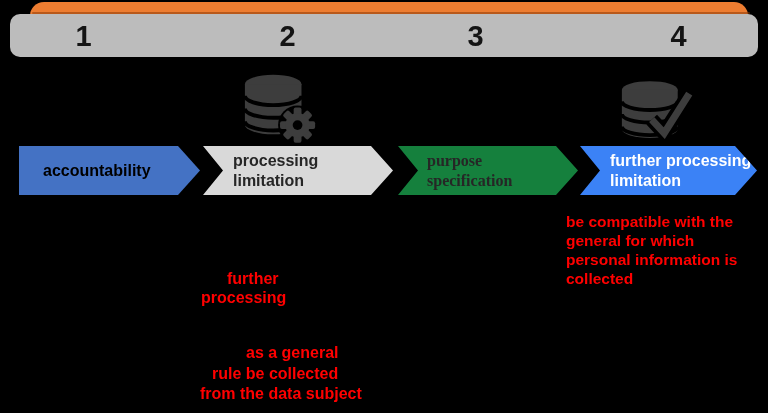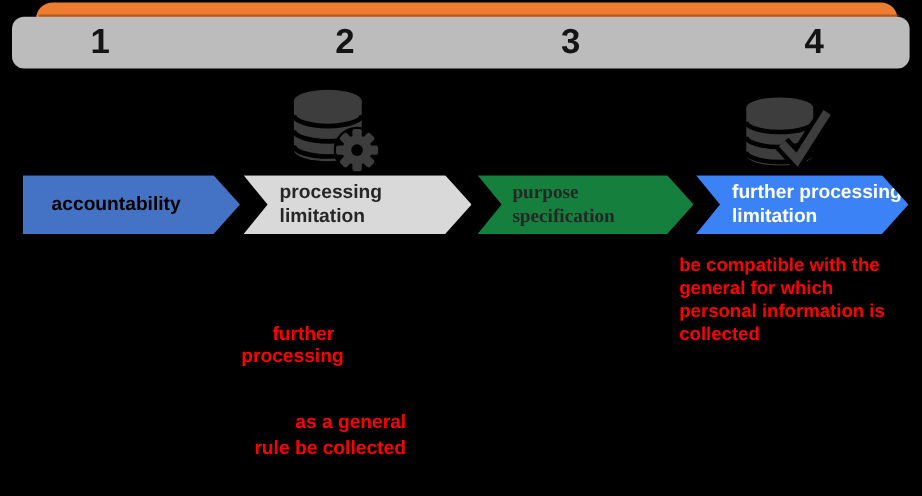--- a/index.html
+++ b/index.html
@@ -122,14 +122,15 @@
     <span class="rline">be compatible with the</span>
     <span class="rline">general for which</span>
     <span class="rline">personal information is</span>
     <span class="rline">collected</span>
   </div>
 
   <span class="red red-l0">further</span>
   <span class="red red-l1">processing</span>
   <span class="red red-l2">as a general</span>
   <span class="red red-l3">rule be collected</span>
+  <span class="red red-l4">from the data subject</span>
 
 </div>
 
 </body></html>

